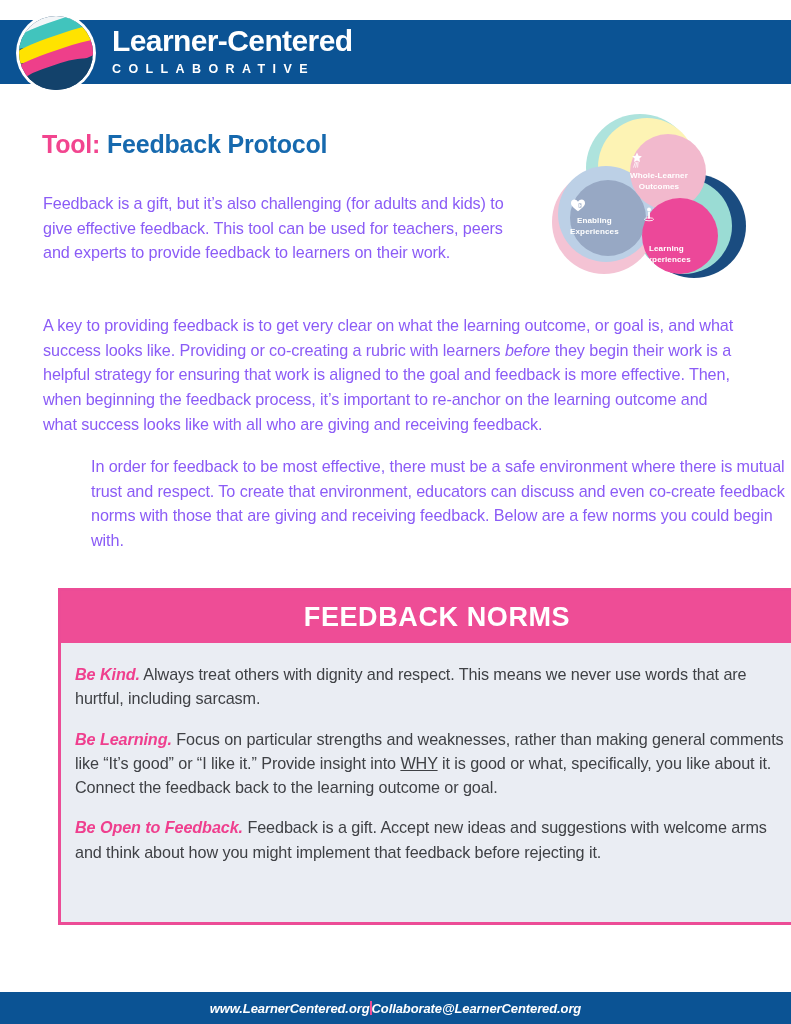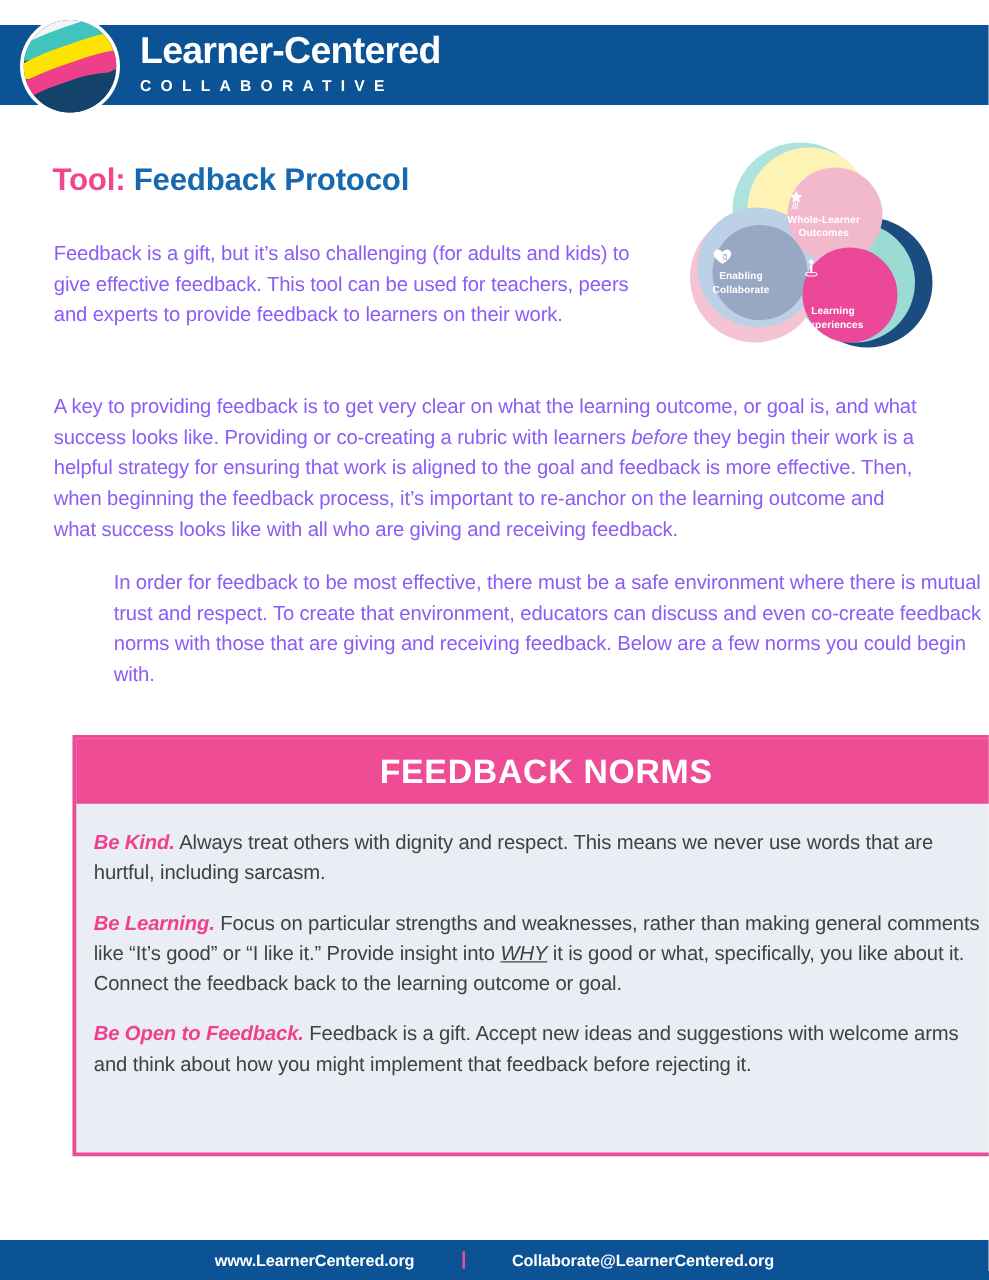--- a/index.html
+++ b/index.html
@@ -180,34 +180,34 @@
     font-size: 16.2px;
     line-height: 1.5;
     letter-spacing: -0.1px;
     margin-bottom: 16px;
   }
   .norm-item .norm-lead {
     color: #ef3f8e;
     font-weight: bold;
     font-style: italic;
   }
-  .norm-item u { text-decoration: underline; font-style: italic; }
+  .norm-item u { text-decoration: underline; }
 
   
   .footer-bar {
     position: absolute;
     left: 0;
     top: 992px;
     width: 791px;
     height: 32px;
     background: #0b5394;
     display: flex;
     align-items: center;
     justify-content: center;
-    gap: 38px;
+    font-style: italic;
   }
   .footer-link {
     color: #ffffff;
     font-size: 13px;
     font-weight: bold;
     letter-spacing: -0.1px;
   }
   .footer-sep {
     width: 2px;
     height: 14px;
@@ -265,21 +265,21 @@
 Outcomes</span>
     </div>
 
     <div class="bubble enabling">
       <svg width="16" height="15" viewBox="0 0 16 15">
         <path d="M8 13.2 C3.2 9.8 1 7.6 1 5 C1 3 2.5 1.6 4.4 1.6 C5.7 1.6 7 2.4 8 3.8 C9 2.4 10.3 1.6 11.6 1.6 C13.5 1.6 15 3 15 5 C15 7.6 12.8 9.8 8 13.2 Z" fill="#ffffff"></path>
         <path d="M8.6 5.4 L11.4 5.4 L11.4 9.6 L8.6 9.6 Z" fill="#97a8c4"></path>
         <path d="M9.1 6.0 C9.7 6.0 10.5 6.5 10.8 7.2 C11.0 7.7 10.8 8.4 10.2 8.7 L9.1 9.2 Z" fill="#ffffff"></path>
       </svg>
       <span class="lbl">Enabling
-Collaborate</span>
+Experiences</span>
     </div>
 
     <div class="bubble learning">
       <svg width="14" height="16" viewBox="0 0 14 16">
         <circle cx="7" cy="2.4" r="1.9" fill="#ffffff"></circle>
         <rect x="6.1" y="4.6" width="1.8" height="7.2" rx="0.9" fill="#ffffff"></rect>
         <ellipse cx="7" cy="12.3" rx="4.6" ry="1.5" fill="none" stroke="#ffffff" stroke-width="0.85"></ellipse>
       </svg>
       <span class="lbl">Learning
 Experiences</span>

